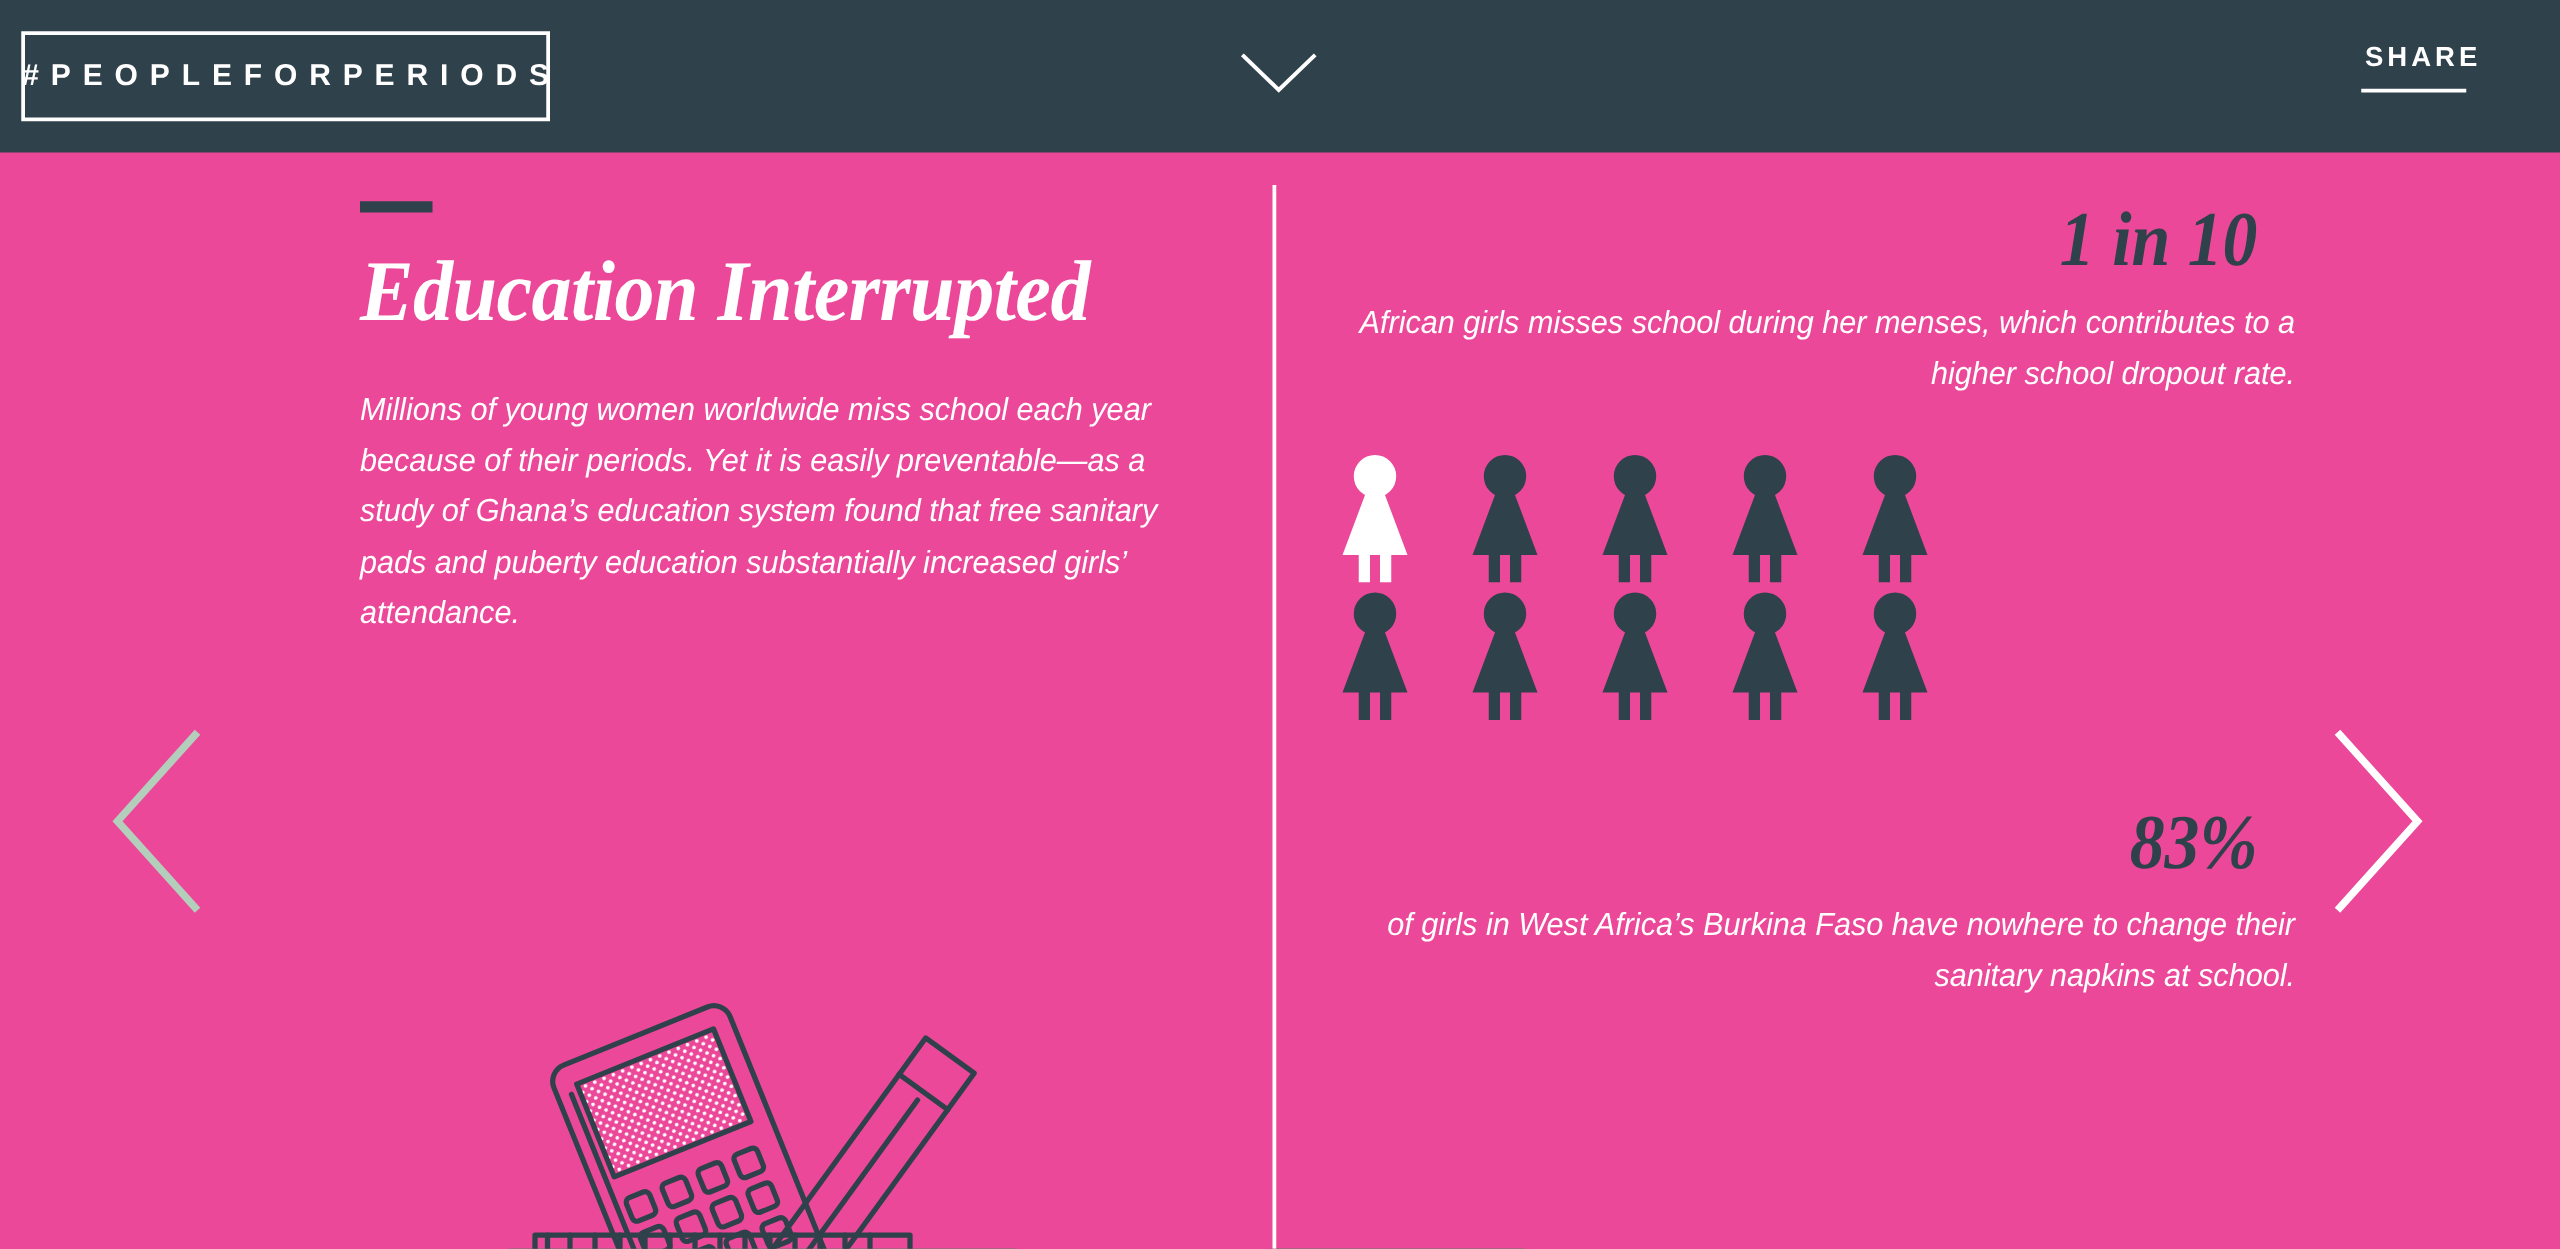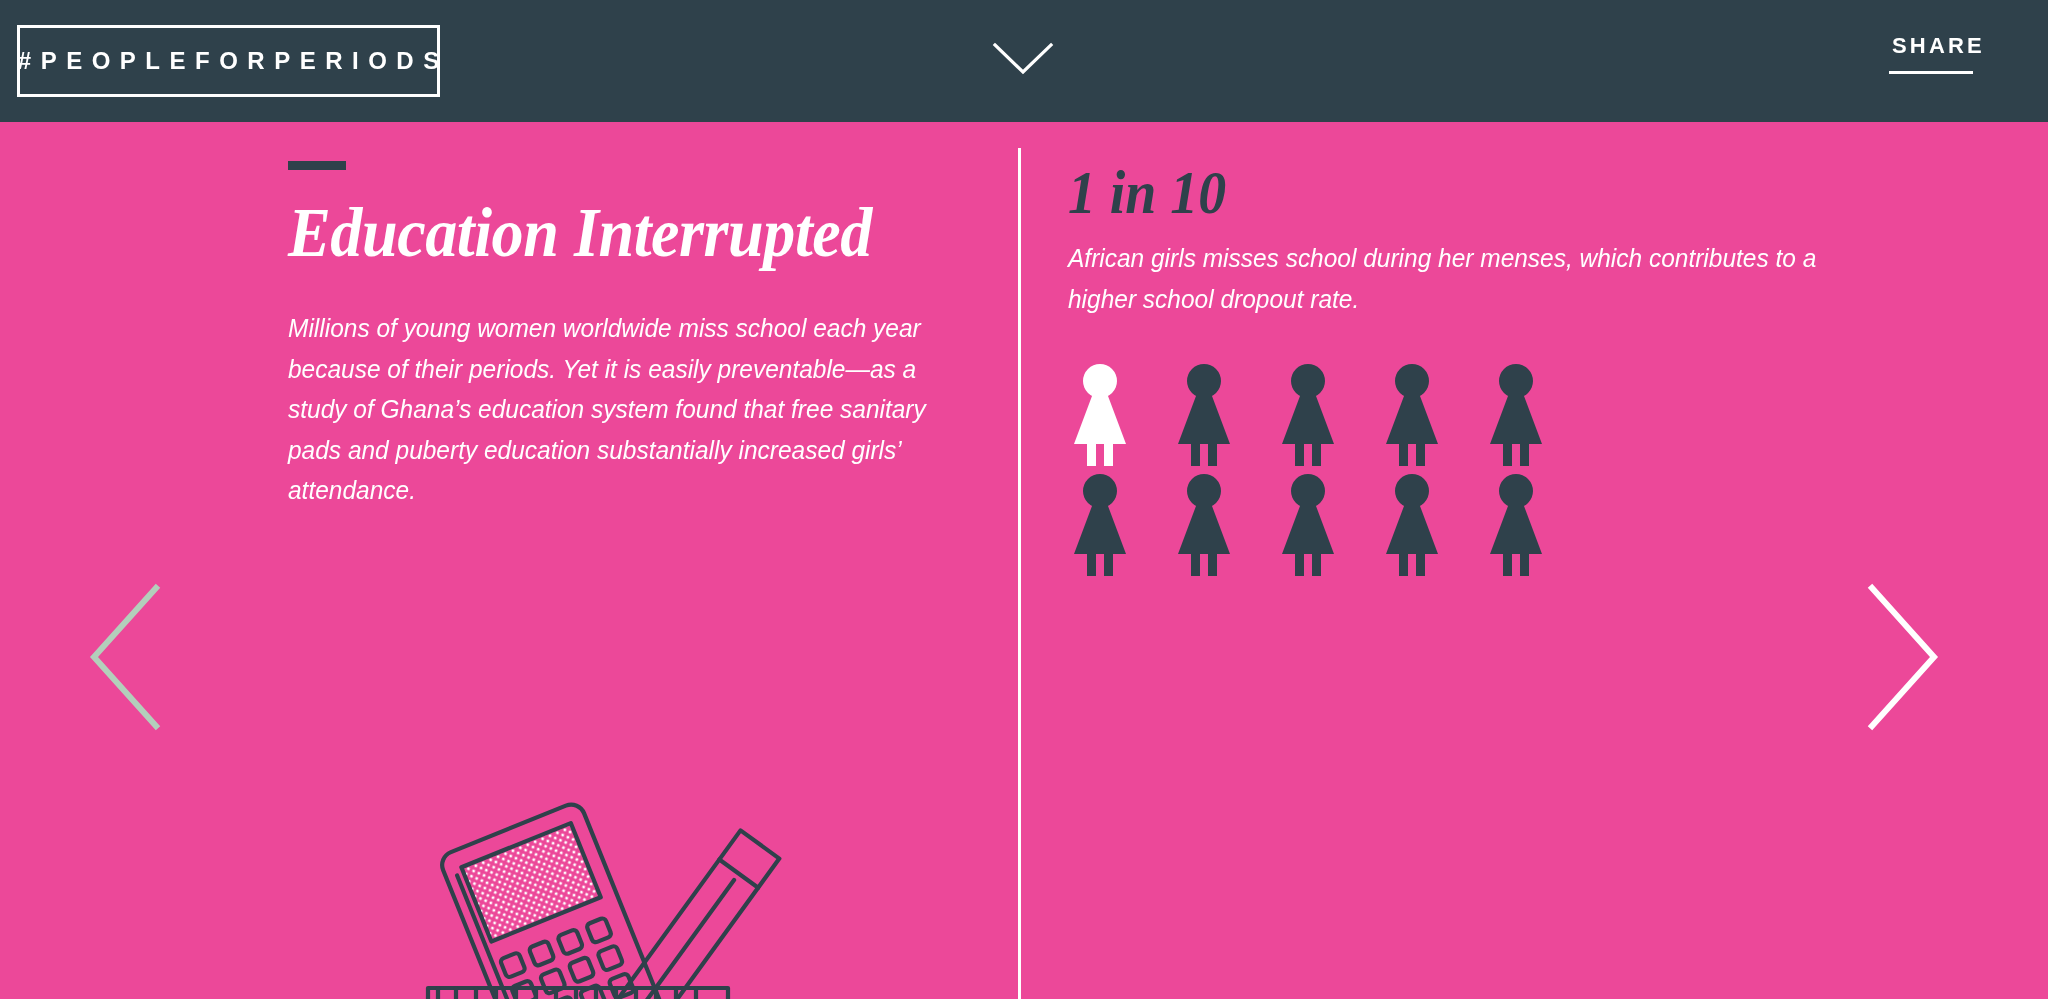--- a/index.html
+++ b/index.html
@@ -149,21 +149,21 @@
   .illustration svg { display: block; }
 
   
   .right-col {
     position: absolute;
     left: 1068px;
     top: 0;
     width: 820px;
   }
 
-  .stat-block { position: relative; }
+  .stat-block { position: relative; text-align: right; }
   .stat-block.first { padding-top: 38px; }
   .stat-block.second { padding-top: 60px; }
 
   .stat-number {
     color: #2f414b;
     font-family: "Liberation Serif", serif;
     font-weight: 700;
     font-size: 62px;
     line-height: 1.05;
     transform: scaleX(0.9);
@@ -364,20 +364,24 @@
               <path d="M32 2a17 17 0 0 1 0 34 17 17 0 0 1 0-34 Z M24 34 h16 l18 48 h-13 v22 h-9 v-22 h-8 v22 h-9 v-22 h-13 Z" fill="#2f414b"></path>
             </svg>
         </div>
         <div class="figure-cell">
           <svg width="64" height="104" viewBox="0 0 64 104">
               <path d="M32 2a17 17 0 0 1 0 34 17 17 0 0 1 0-34 Z M24 34 h16 l18 48 h-13 v22 h-9 v-22 h-8 v22 h-9 v-22 h-13 Z" fill="#2f414b"></path>
             </svg>
         </div>
       </div>
 
+      <div class="stat-block second">
+        <div class="stat-number">83%</div>
+        <p class="stat-desc">of girls in West Africa’s Burkina Faso have nowhere to change their sanitary napkins at school.</p>
+      </div>
 
     </div>
 
     <div class="arrow arrow-left">
       <svg width="90" height="150" viewBox="0 0 90 150">
         <polyline points="74,6 12,75 74,144" fill="none" stroke="#b3cfbb" stroke-width="6" stroke-linecap="square"></polyline>
       </svg>
     </div>
 
     <div class="arrow arrow-right">

